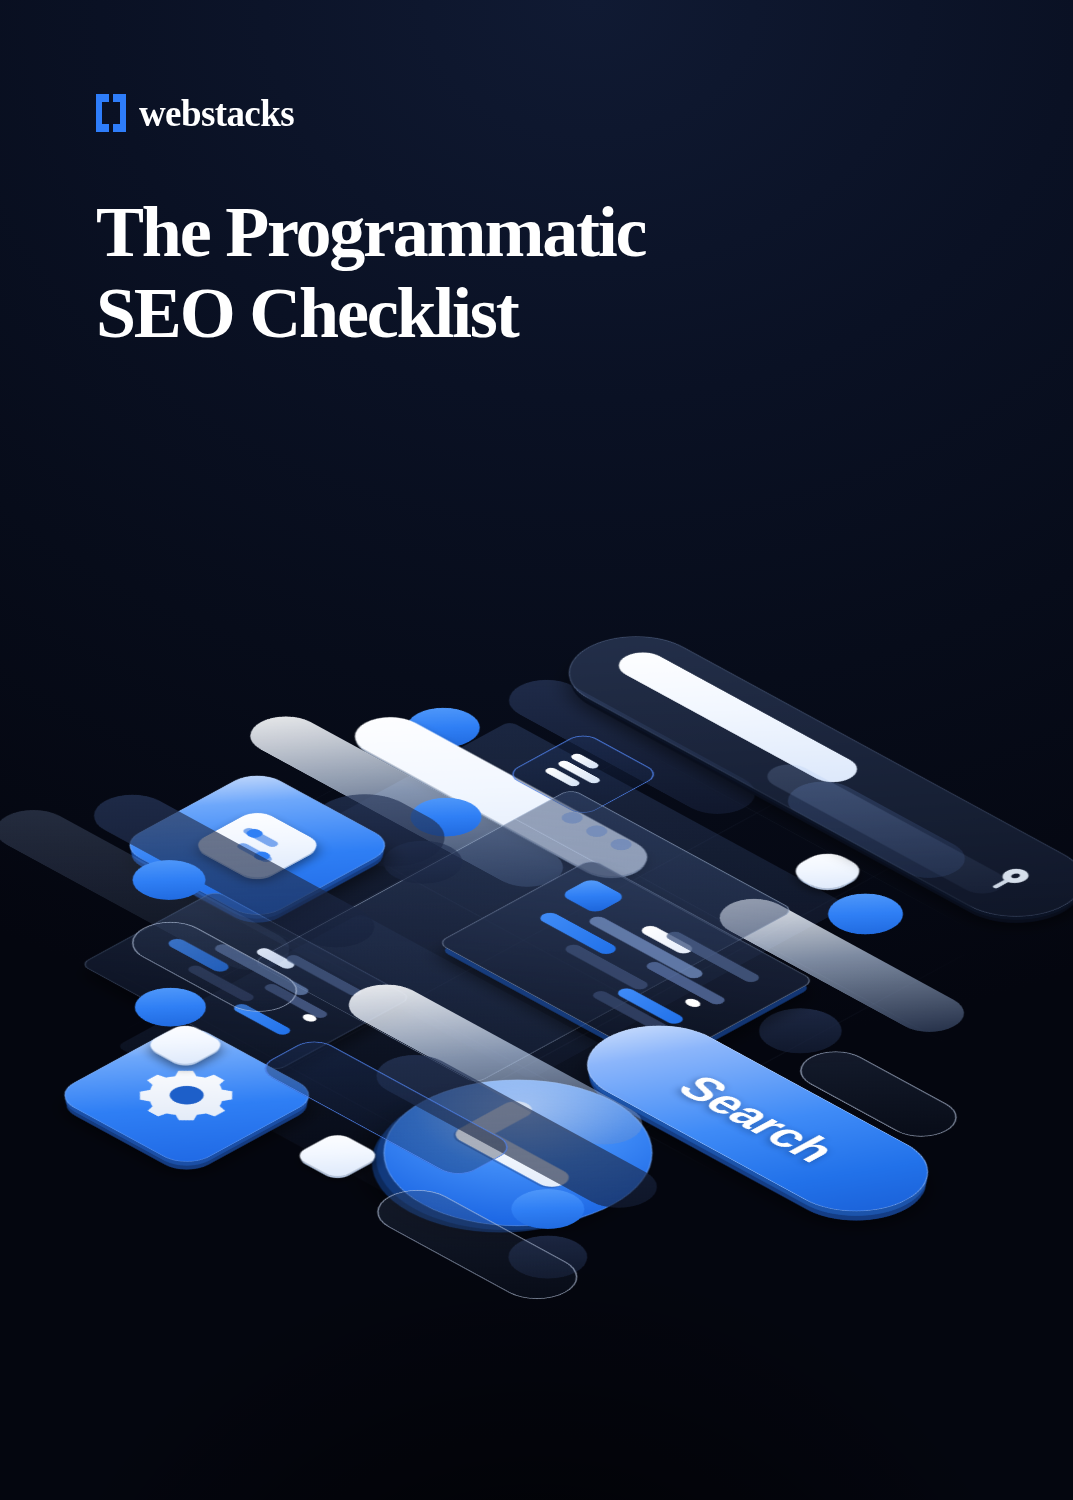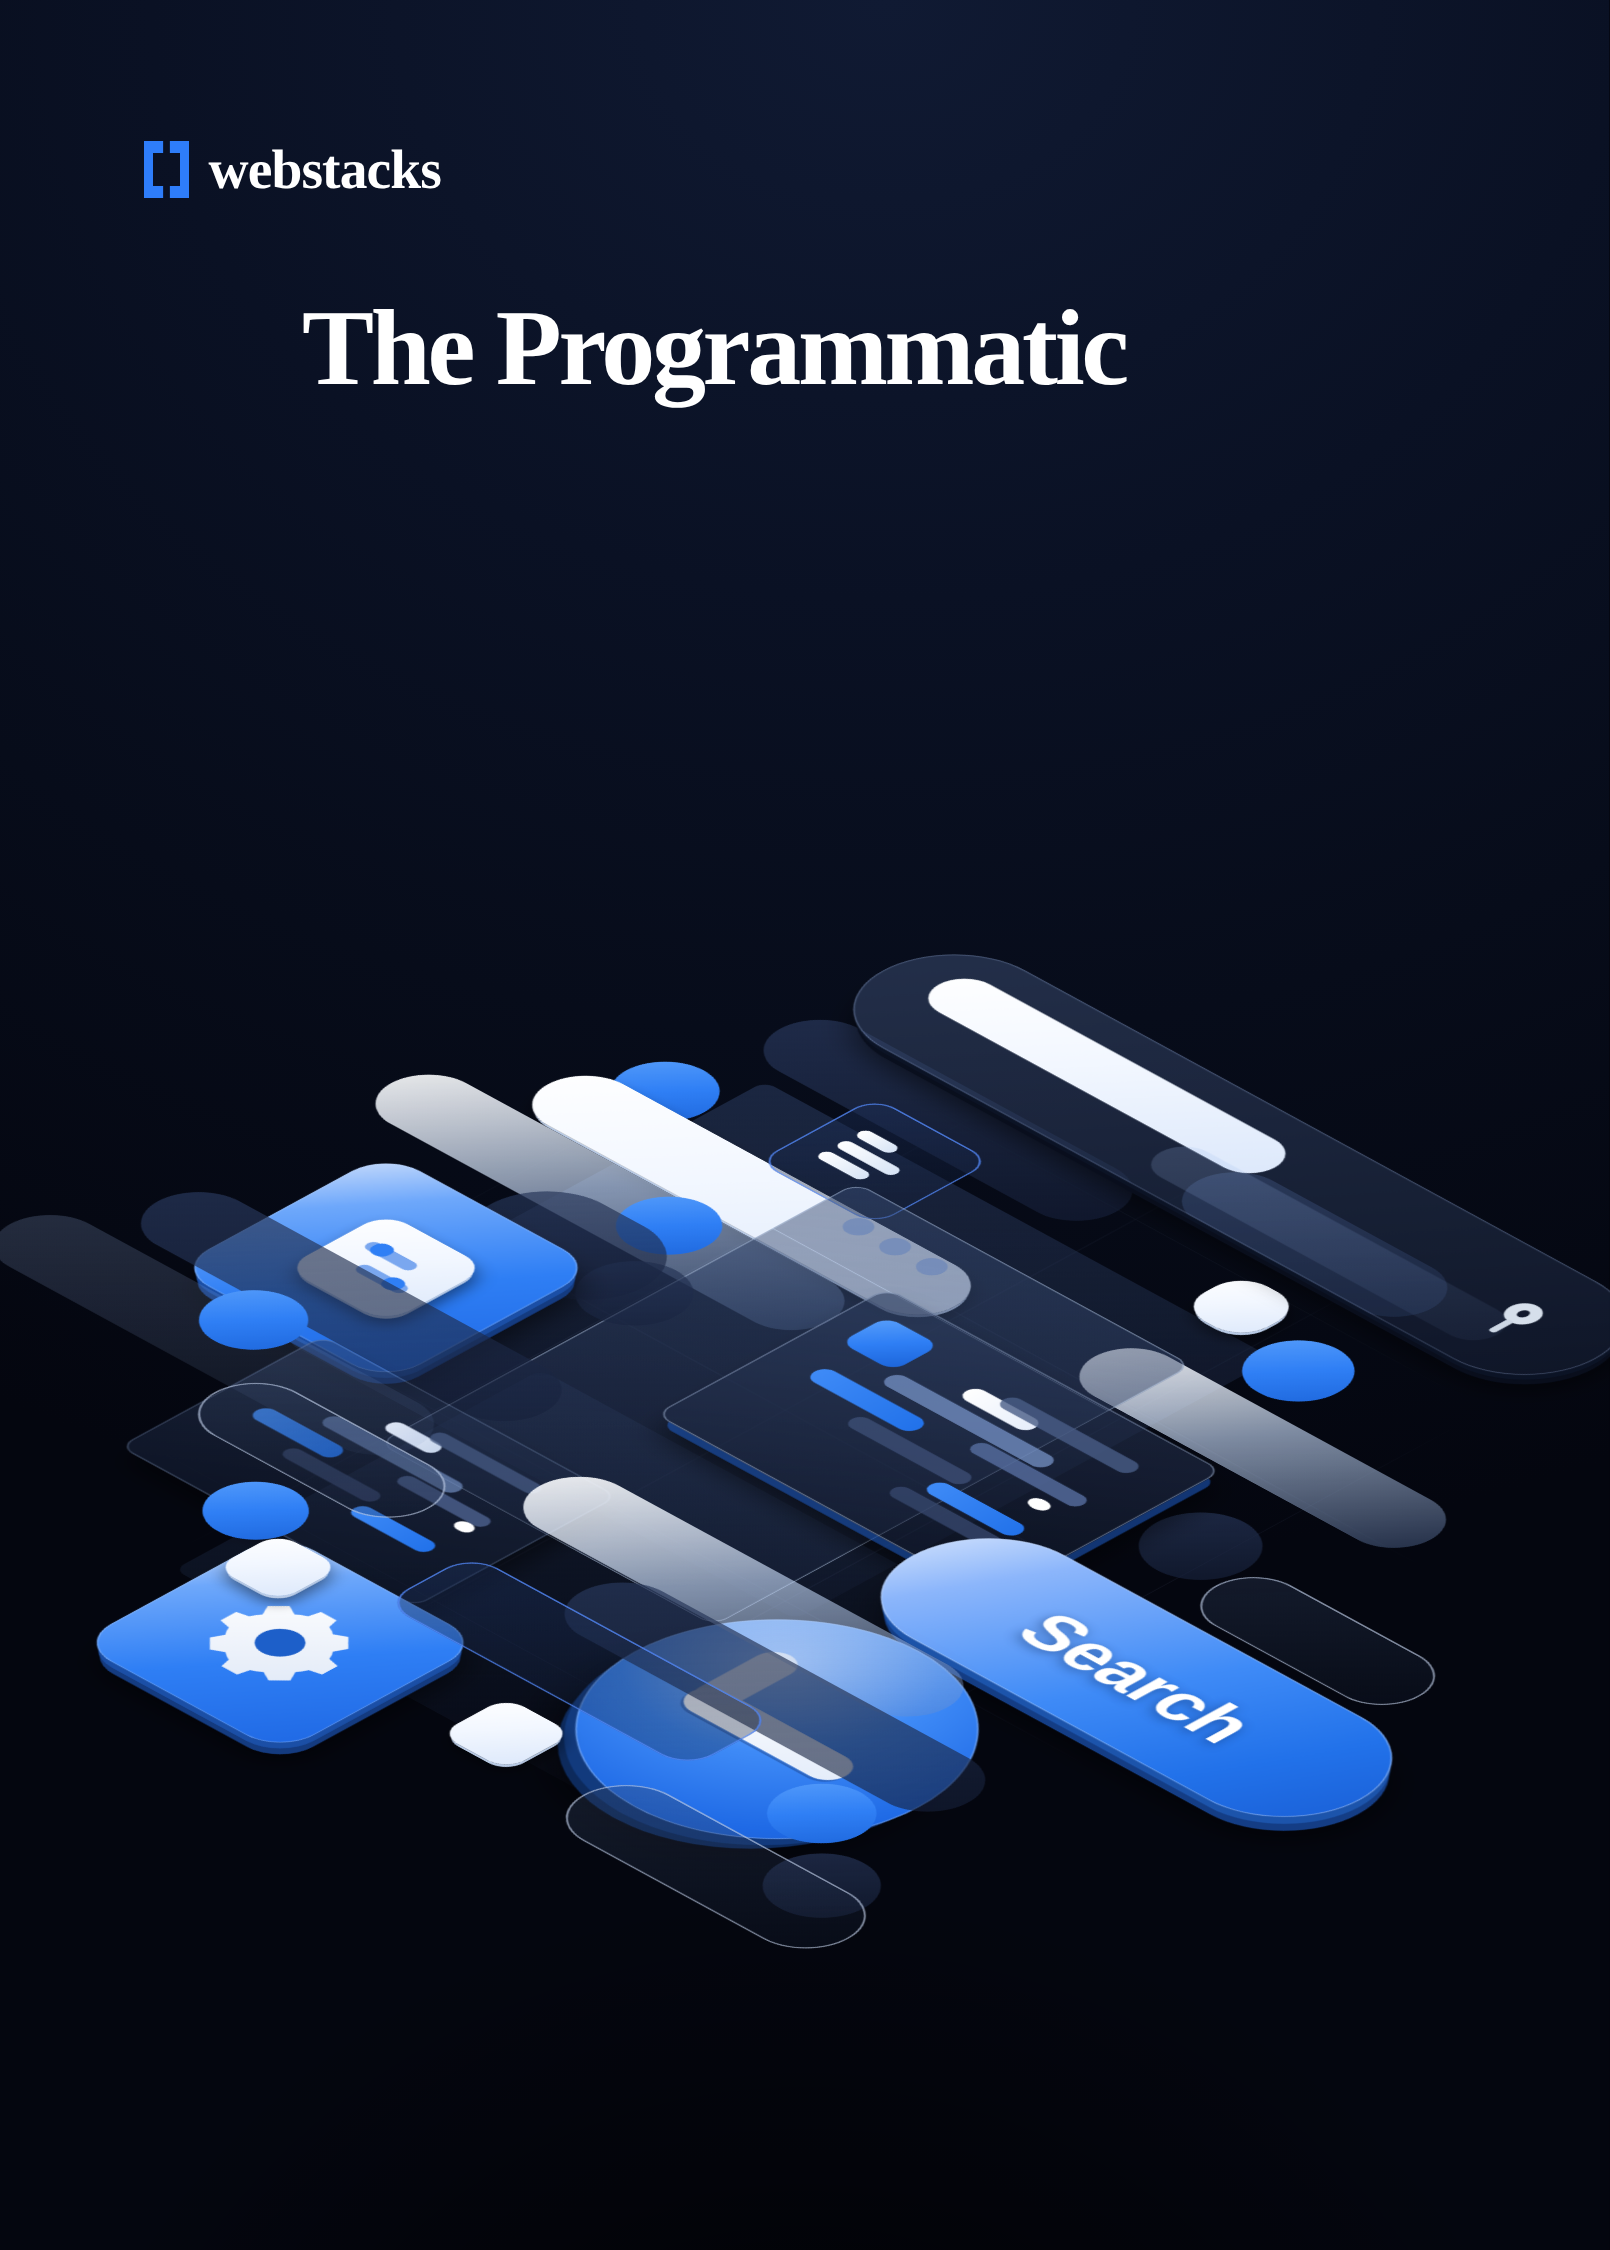--- a/index.html
+++ b/index.html
@@ -33,21 +33,21 @@
   .logo-mark span.l{ left:0; clip-path:polygon(0 0,100% 0,100% 8px,6px 8px,6px 30px,100% 30px,100% 38px,0 38px); }
   .logo-mark span.r{ right:0; clip-path:polygon(0 0,100% 0,100% 38px,0 38px,0 30px,7px 30px,7px 8px,0 8px); }
   .logo-word{
     font-size:37px; font-weight:700; color:#fff; letter-spacing:-0.6px; line-height:1;
   }
   .title{
     margin-top:58px; color:#fff; font-weight:700;
     font-size:72px; line-height:1.12; letter-spacing:-2.2px;
     max-width:760px;
   }
-  .title .ln{ display:block;text-align:center; }
+  .title .ln{ display:block; }
 
   
   .scene{
     position:absolute; left:0; top:430px; width:1073px; height:1070px;
     z-index:10;
   }
   .iso{
     position:absolute; left:50%; top:50%;
     width:1000px; height:1000px; margin-left:-500px; margin-top:-500px;
     transform: rotateX(57deg) rotateZ(45deg) scale(.96);
@@ -363,16 +363,17 @@
     <div class="logo">
       <div class="logo-mark">
         <span class="l"></span>
           <span class="r"></span>
       </div>
       <div class="logo-word">webstacks</div>
     </div>
 
     <h1 class="title">
       <span class="ln">The Programmatic</span>
+      <span class="ln">SEO Checklist</span>
     </h1>
   </div>
 
 </div>
 
 </body></html>

